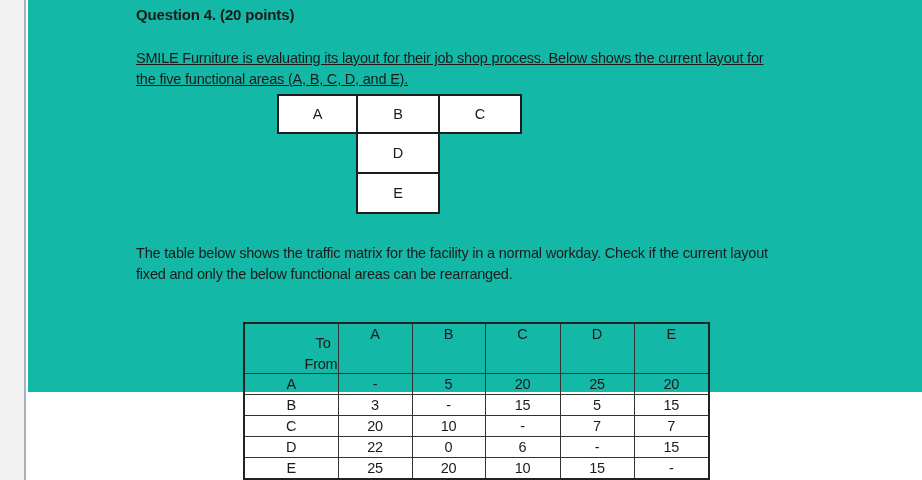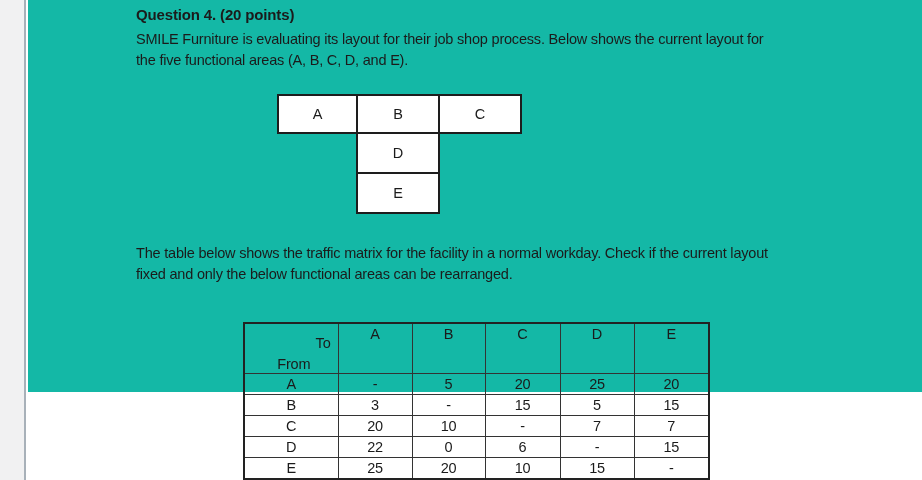--- a/index.html
+++ b/index.html
@@ -24,21 +24,21 @@
     background: #14b8a6;
   }
   .q-title {
     position: absolute; left: 108px; top: 6px;
     font-size: 15px; font-weight: 700;
     letter-spacing: -0.15px;
     white-space: nowrap;
   }
   .para { position: absolute; left: 108px; font-size: 14.5px; letter-spacing: -0.2px; }
   .para .line { white-space: nowrap; }
-  #intro-para { top: 29px; }
+  #intro-para { top: 48px; text-decoration: underline; }
   #intro-para .line { height: 21px; line-height: 21px; }
   #body-para { top: 243px; }
   #body-para .line { height: 20.5px; line-height: 20.5px; }
 
   
   .diagram { position: absolute; left: 0; top: 0; }
   .area-box {
     position: absolute;
     background: #ffffff;
     border: 2px solid #1d1d1d;
@@ -70,21 +70,21 @@
   table.matrix col.c-b { width: 73px; }
   table.matrix col.c-c { width: 75px; }
   table.matrix col.c-d { width: 74px; }
   table.matrix col.c-e { width: 75px; }
   tr.hdr-row { height: 44px; }
   tr.hdr-row th { vertical-align: top; padding-top: 2px; }
   tr.data-row { height: 21px; }
   tr.data-row td { line-height: 20px; }
   .corner-cell { vertical-align: top; }
   .corner-to   { text-align: right; padding: 10px 7px 0 0; line-height: 18px; }
-  .corner-from { text-align: center;  padding: 3px 0 0 5px; line-height: 18px; }
+  .corner-from { text-align: right;  padding: 3px 0 0 5px; line-height: 18px; }
 </style>
 </head>
 <body>
 
 <div class="gutter"></div>
 
 <div class="page">
 
   <div class="q-title">Question 4. (20 points)</div>
 

